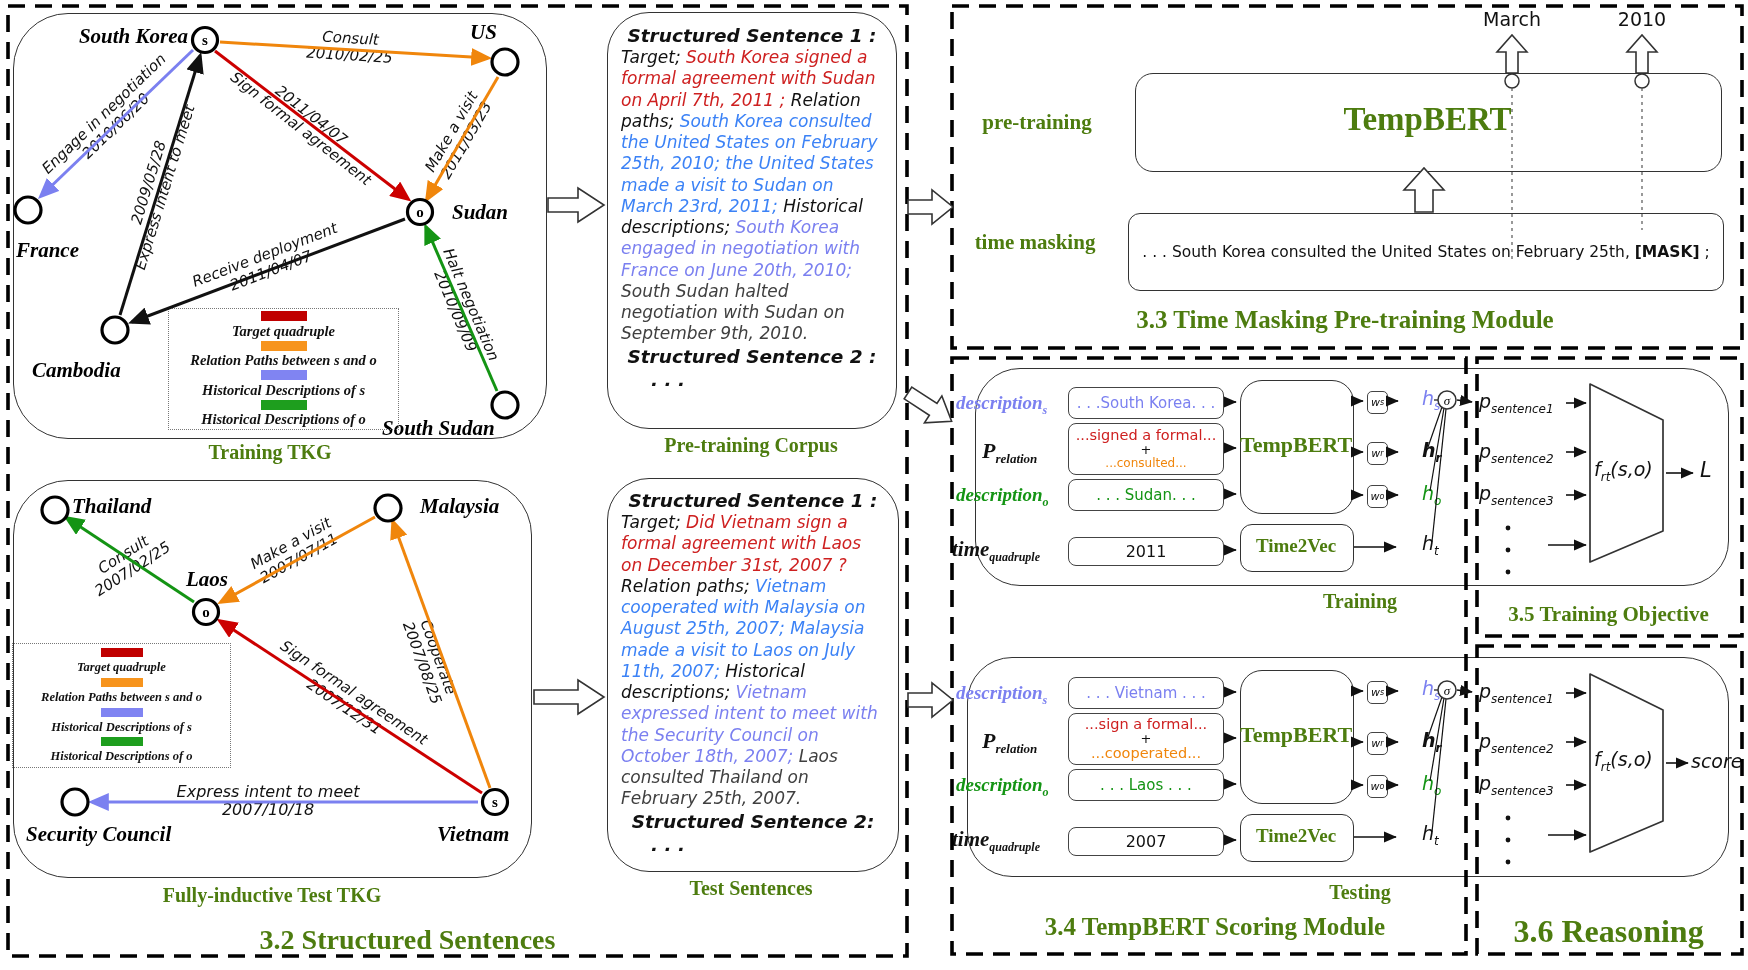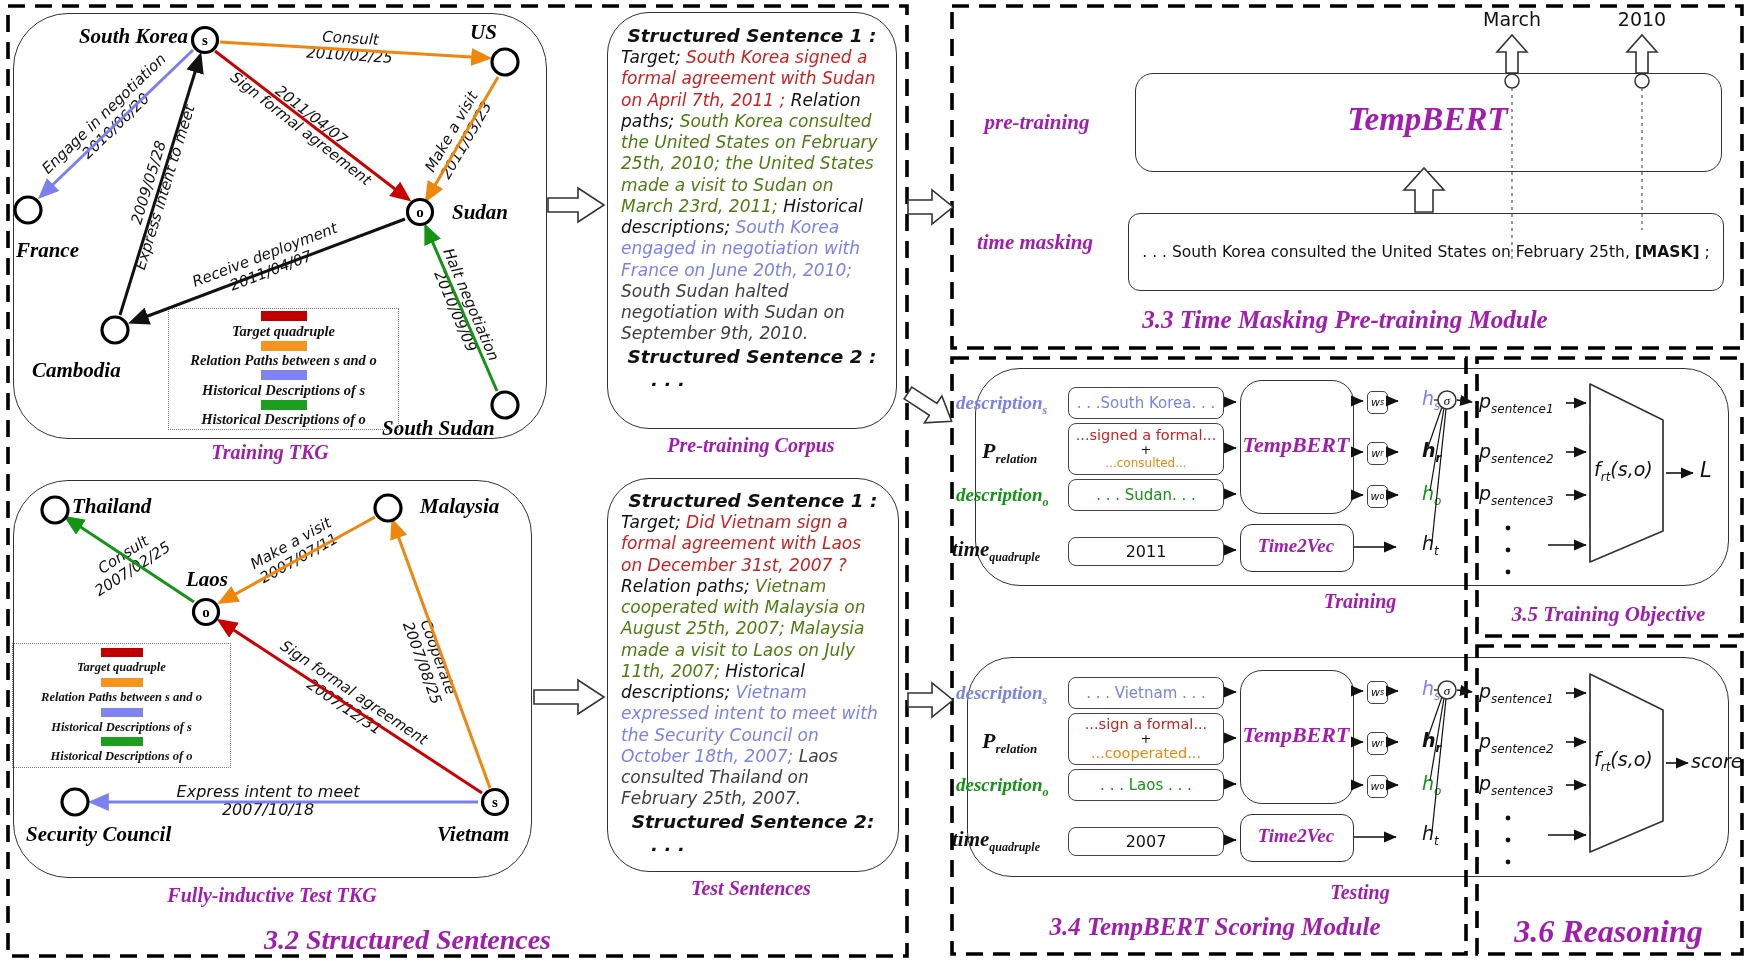--- a/index.html
+++ b/index.html
@@ -1,31 +1,31 @@
 <!DOCTYPE html>
 <html><head>
 <meta charset="utf-8">
 <style>
   html,body{margin:0;padding:0;background:#fff;}
   #page{position:relative;width:1748px;height:970px;background:#fff;overflow:hidden;
         font-family:"DejaVu Sans",sans-serif;color:#111;}
   .rbox{position:absolute;border:1.7px solid #333;border-radius:45px;background:transparent;}
-  .serifbi{font-family:"Liberation Serif",serif;font-weight:bold;font-style:italic;color:#a21caf;}
+  .serifbi{font-family:"Liberation Serif",serif;font-weight:bold;color:#4d7c0f;}
   .cap{position:absolute;text-align:center;white-space:nowrap;}
   .nodelbl{position:absolute;font-family:"Liberation Serif",serif;font-weight:bold;font-style:italic;
            font-size:21px;white-space:nowrap;color:#000;}
   .elabel{position:absolute;display:flex;flex-direction:column;align-items:center;
           font-style:italic;font-size:15px;line-height:1.12;white-space:nowrap;color:#111;}
   .legend{position:absolute;border:1.6px dotted #777;display:flex;flex-direction:column;
           align-items:center;justify-content:space-evenly;}
   .legend .bar{width:46px;height:10px;}
   .legend .lbl{font-family:"Liberation Serif",serif;font-weight:bold;font-style:italic;line-height:1;}
   .corpustext{position:absolute;font-style:italic;line-height:1.25;color:#111;}
   .corpustext .hd{display:block;text-align:center;font-weight:bold;font-size:18.5px;font-style:italic;}
-  .seg-k{color:#111;} .seg-r{color:#ce2020;} .seg-o{color:#4d7c0f;}
+  .seg-k{color:#111;} .seg-r{color:#ce2020;} .seg-o{color:#3b82f6;}
   .seg-b{color:#7b80f0;} .seg-g{color:#404040;} .seg-m{color:#111;font-weight:bold;}
   .inputbox{position:absolute;border:1.5px solid #444;border-radius:8px;display:flex;
             flex-direction:column;align-items:center;justify-content:center;font-size:15px;background:#fff;}
   .wbox{position:absolute;border:1.3px solid #444;border-radius:5px;background:#fff;
         display:flex;align-items:center;justify-content:center;font-size:11px;font-style:italic;}
   .hlbl{position:absolute;font-style:italic;font-size:19px;white-space:nowrap;margin-left:20px;}
   .hlbl sub,.plbl sub{font-size:12px;}
   .plbl{position:absolute;font-style:italic;font-size:19px;white-space:nowrap;color:#111;}
   .desclbl{position:absolute;font-family:"Liberation Serif",serif;font-weight:bold;font-style:italic;
            font-size:19px;white-space:nowrap;}

